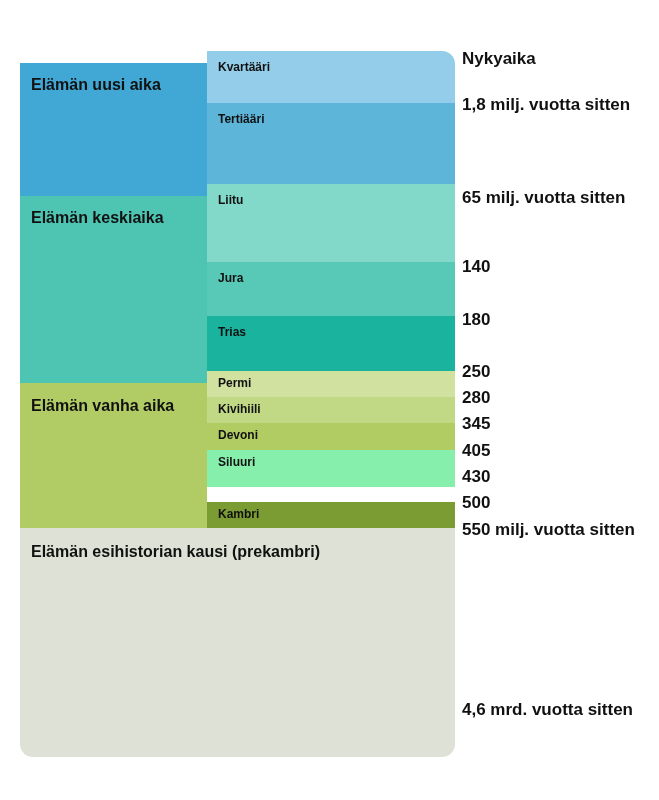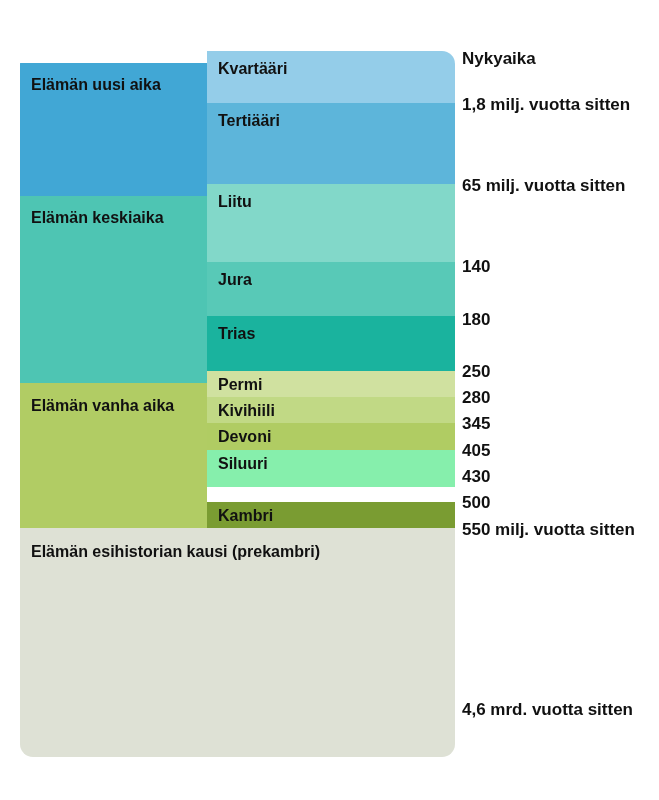--- a/index.html
+++ b/index.html
@@ -1,21 +1,21 @@
 <!DOCTYPE html>
 <html><head>
 <meta charset="utf-8">
 <style>
   html,body{margin:0;padding:0;background:#ffffff;}
   body{width:659px;height:800px;position:relative;overflow:hidden;font-family:"Liberation Sans",sans-serif;color:#111;}
   .box{position:absolute;left:20px;top:51px;width:435px;height:706px;border-radius:13px;overflow:hidden;}
   .era{position:absolute;left:0;width:187px;margin-top:12px;}
   .era .lbl{position:absolute;left:11px;top:13px;font-size:16px;font-weight:bold;white-space:nowrap;}
   .per{position:absolute;left:187px;width:248px;}
-  .per .lbl{position:absolute;left:11px;top:9px;font-size:16px;font-weight:bold;white-space:nowrap;}
+  .per .lbl{position:absolute;left:11px;top:9px;font-size:12px;font-weight:bold;white-space:nowrap;}
   .per.small .lbl{top:5px;}
   .pre{position:absolute;left:0;width:435px;}
   .pre .lbl{position:absolute;left:11px;top:15px;font-size:16px;font-weight:bold;}
   .tick{position:absolute;left:462px;font-size:17px;font-weight:bold;white-space:nowrap;}
 </style>
 </head>
 <body>
 
 <div class="box">
 
@@ -64,21 +64,21 @@
     <span class="lbl">Kambri</span>
   </div>
 
   <div class="pre" style="top:477px;height:229px;background:#dee1d5;">
     <span class="lbl">Elämän esihistorian kausi (prekambri)</span>
   </div>
 </div>
 
 <div class="tick" style="top:49px;">Nykyaika</div>
 <div class="tick" style="top:95px;">1,8 milj. vuotta sitten</div>
-<div class="tick" style="top:176px;">65 milj. vuotta sitten</div>
+<div class="tick" style="top:188px;">65 milj. vuotta sitten</div>
 <div class="tick" style="top:257px;">140</div>
 <div class="tick" style="top:310px;">180</div>
 <div class="tick" style="top:362px;">250</div>
 <div class="tick" style="top:388px;">280</div>
 <div class="tick" style="top:414px;">345</div>
 <div class="tick" style="top:441px;">405</div>
 <div class="tick" style="top:467px;">430</div>
 <div class="tick" style="top:493px;">500</div>
 <div class="tick" style="top:520px;">550 milj. vuotta sitten</div>
 <div class="tick" style="top:700px;">4,6 mrd. vuotta sitten</div>

